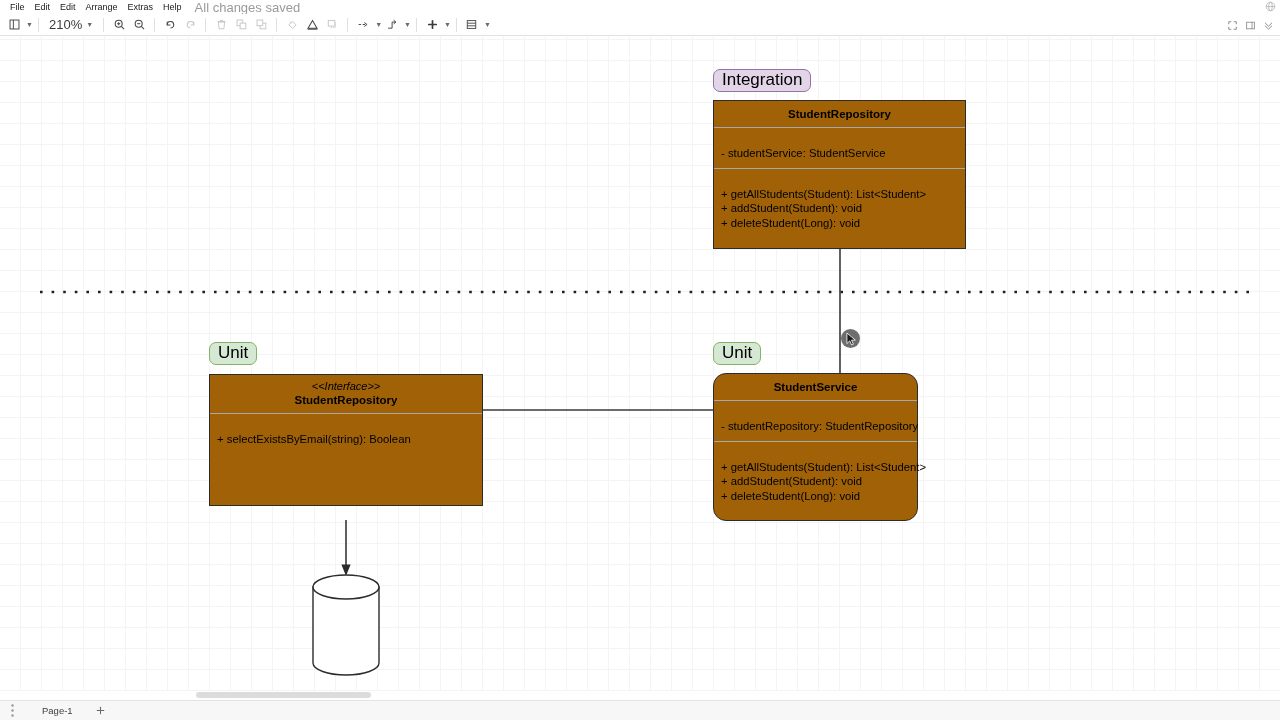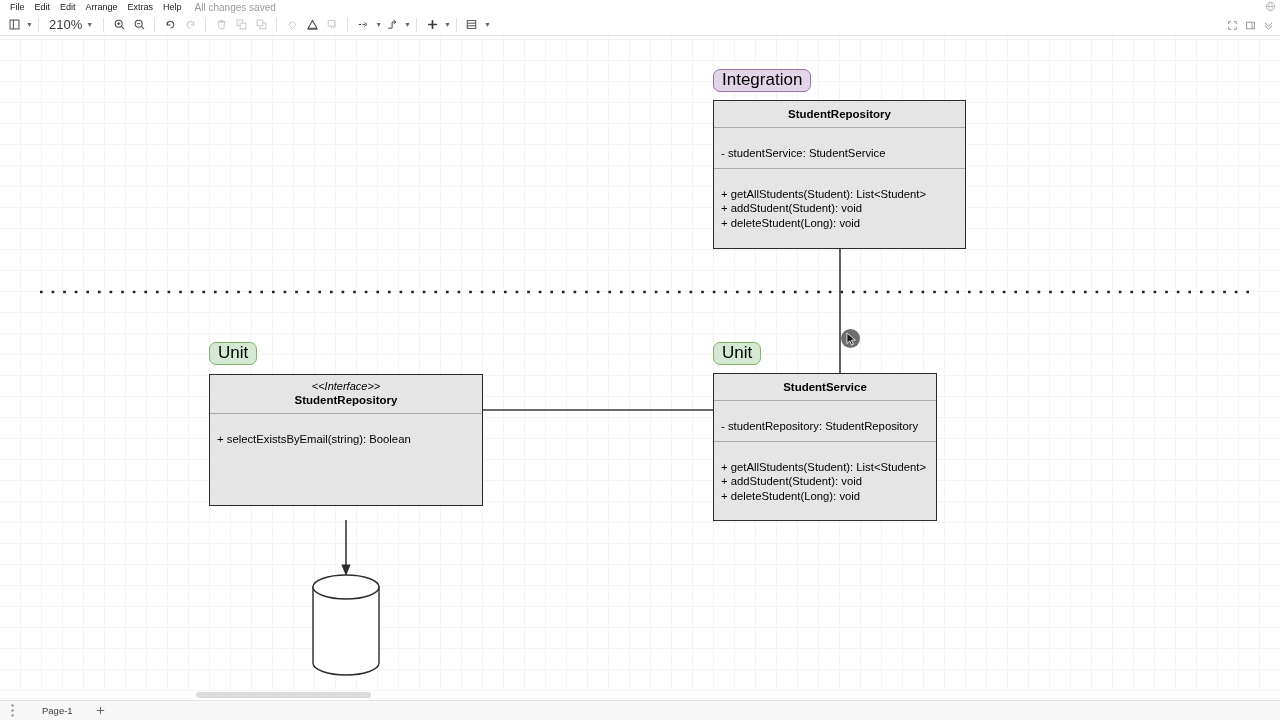--- a/index.html
+++ b/index.html
@@ -20,21 +20,21 @@
     display: flex; align-items: center;
     padding-left: 5px;
     font-size: 9px; color: #2a2a2a;
     white-space: nowrap;
   }
   .menu-item {
     padding: 0 5px; line-height: 14px;
     cursor: default; color: #202124;
   }
   #save-status {
-    margin-left: 8px; color: #9a9a9a; font-size: 10px;
+    margin-left: 8px; color: #9a9a9a; font-size: 13px;
   }
   #menu-right {
     position: absolute; right: 4px; top: 1px;
     display: flex; align-items: center; gap: 6px;
   }
   .mini-ico { width: 11px; height: 11px; opacity: .55; }
 
   
   #toolbar {
     position: absolute; left: 0; top: 14px;
@@ -85,21 +85,21 @@
     background-position: -1px -18px, -1px -18px, -1px -18px, -1px -18px;
   }
   #svg-layer {
     position: absolute; left: 0; top: 0;
     width: 1280px; height: 655px;
   }
 
   
   .uml-box {
     position: absolute;
-    background: #e5e5e5;
+    background: #a16207;
     border: 1.4px solid #2b2b2b;
   }
   .uml-title {
     text-align: center;
     font-size: 11.5px; font-weight: bold; color: #000;
     padding: 6px 4px;
     line-height: 14px;
   }
   .uml-stereo {
     display: block; font-style: italic; font-weight: normal;
@@ -398,21 +398,21 @@
     <div class="uml-title" style="padding:4px 4px 6px;">
       <span class="uml-stereo">&lt;&lt;Interface&gt;&gt;</span>
       <span>StudentRepository</span>
     </div>
     <div class="uml-div"></div>
     <div class="uml-sec">
       <div>+ selectExistsByEmail(string): Boolean</div>
     </div>
   </div>
 
-  <div class="uml-box" style="left:713px; top:337px; width:224px; height:148px;">
+  <div class="uml-box" style="left:713px; top:337px; width:205px; height:148px;border-radius:13px;">
     <div class="uml-title">StudentService</div>
     <div class="uml-div"></div>
     <div class="uml-sec">
       <div>- studentRepository: StudentRepository</div>
     </div>
     <div class="uml-div"></div>
     <div class="uml-sec">
       <div>+ getAllStudents(Student): List&lt;Student&gt;</div>
       <div>+ addStudent(Student): void</div>
       <div>+ deleteStudent(Long): void</div>

